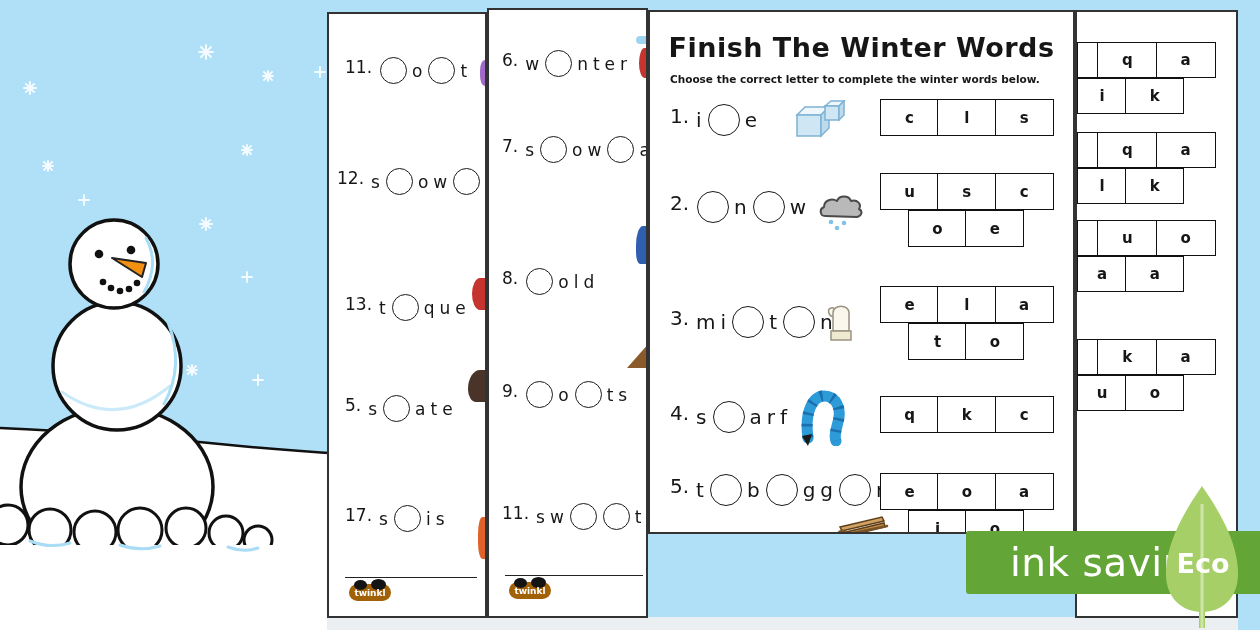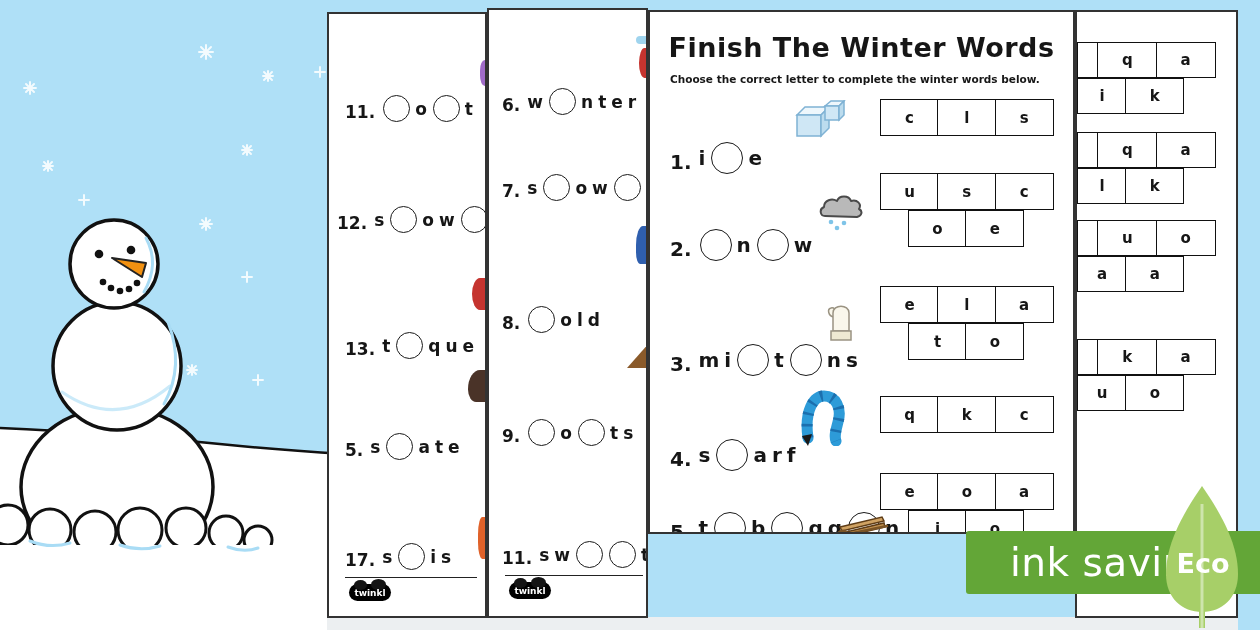--- a/index.html
+++ b/index.html
@@ -15,41 +15,41 @@
   .page{position:absolute;background:#ffffff;border:2px solid #333;box-sizing:border-box;overflow:hidden;z-index:2;}
   .page-left{left:327px;top:12px;width:160px;height:606px;z-index:2;}
   .page-middle{left:487px;top:8px;width:161px;height:610px;z-index:3;}
   .page-front{left:648px;top:10px;width:427px;height:524px;z-index:4;}
   .page-right{left:1075px;top:10px;width:163px;height:608px;z-index:2;}
 
   .fp-title{position:absolute;left:0;right:0;top:20px;text-align:center;
     font-size:27px;font-weight:bold;letter-spacing:.5px;}
   .fp-instructions{position:absolute;left:20px;top:61px;font-size:10.5px;font-weight:600;}
 
-  .item-row{position:absolute;display:flex;align-items:flex-end;white-space:nowrap;font-weight:700;margin-top:38px;}
+  .item-row{position:absolute;display:flex;align-items:flex-start;white-space:nowrap;font-weight:400;}
   .page-front .item-row{font-size:20px;}
   .page-left .item-row,.page-middle .item-row{font-size:17px;}
   .num{margin-right:5px;}
   .tok-letter{padding:0 2px;letter-spacing:1px;}
   .tok-circle{display:inline-block;border-radius:50%;background:#fff;border:1.8px solid #1a1a1a;margin:0 3px;}
   .page-front .tok-circle{width:30px;height:30px;}
   .page-left .tok-circle,.page-middle .tok-circle{width:25px;height:25px;}
 
   .boxrow{position:absolute;display:flex;}
   .lbox{width:59px;height:37px;border:1.7px solid #111;margin-left:-1.7px;background:#fff;
     display:flex;align-items:center;justify-content:center;font-size:15px;font-weight:600;box-sizing:border-box;}
   .boxrow .lbox:first-child{margin-left:0;}
   .rp-row .lbox{height:36px;}
   .rp-top .lbox{width:60px;}
   .rp-top .lbox.cut{width:22px;}
   .rp-bottom .lbox{width:50px;}
   .rp-bottom .lbox:nth-child(2){width:59px;}
 
   .pline{position:absolute;border-top:1.6px solid #222;}
-  .twinkl{position:absolute;width:42px;height:17px;background:#000000;border-radius:9px;
+  .twinkl{position:absolute;width:42px;height:17px;background:#a16207;border-radius:9px;
     color:#fff;font-size:9px;font-weight:bold;display:flex;align-items:center;justify-content:center;}
   .twinkl::before{content:"";position:absolute;left:5px;top:-4px;width:13px;height:10px;background:#141414;border-radius:50%;}
   .twinkl::after{content:"";position:absolute;right:5px;top:-5px;width:15px;height:11px;background:#141414;border-radius:50%;}
   .twinkl span{position:relative;z-index:1;}
 
   .wimg{position:absolute;}
 
   .clip{position:absolute;}
 
   .banner{position:absolute;left:966px;top:531px;width:294px;height:63px;background:#63a637;

